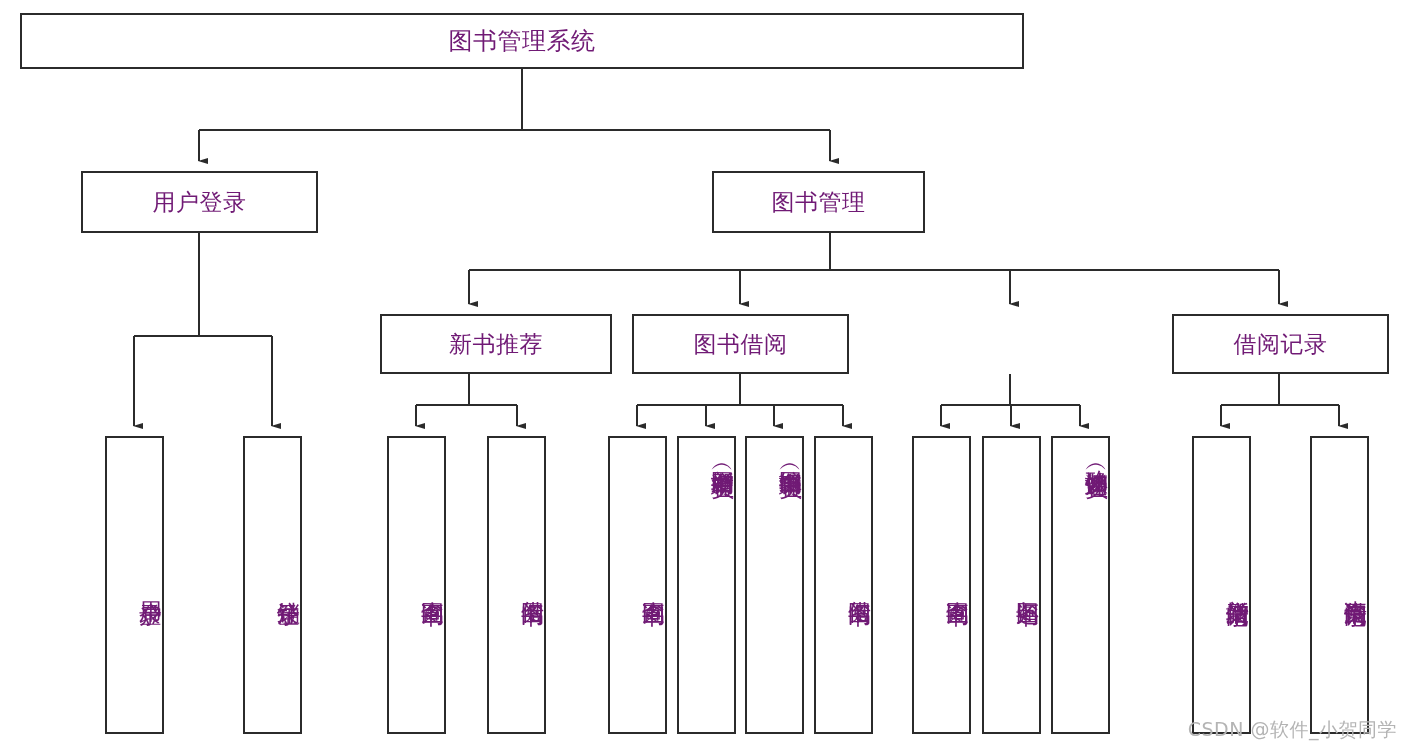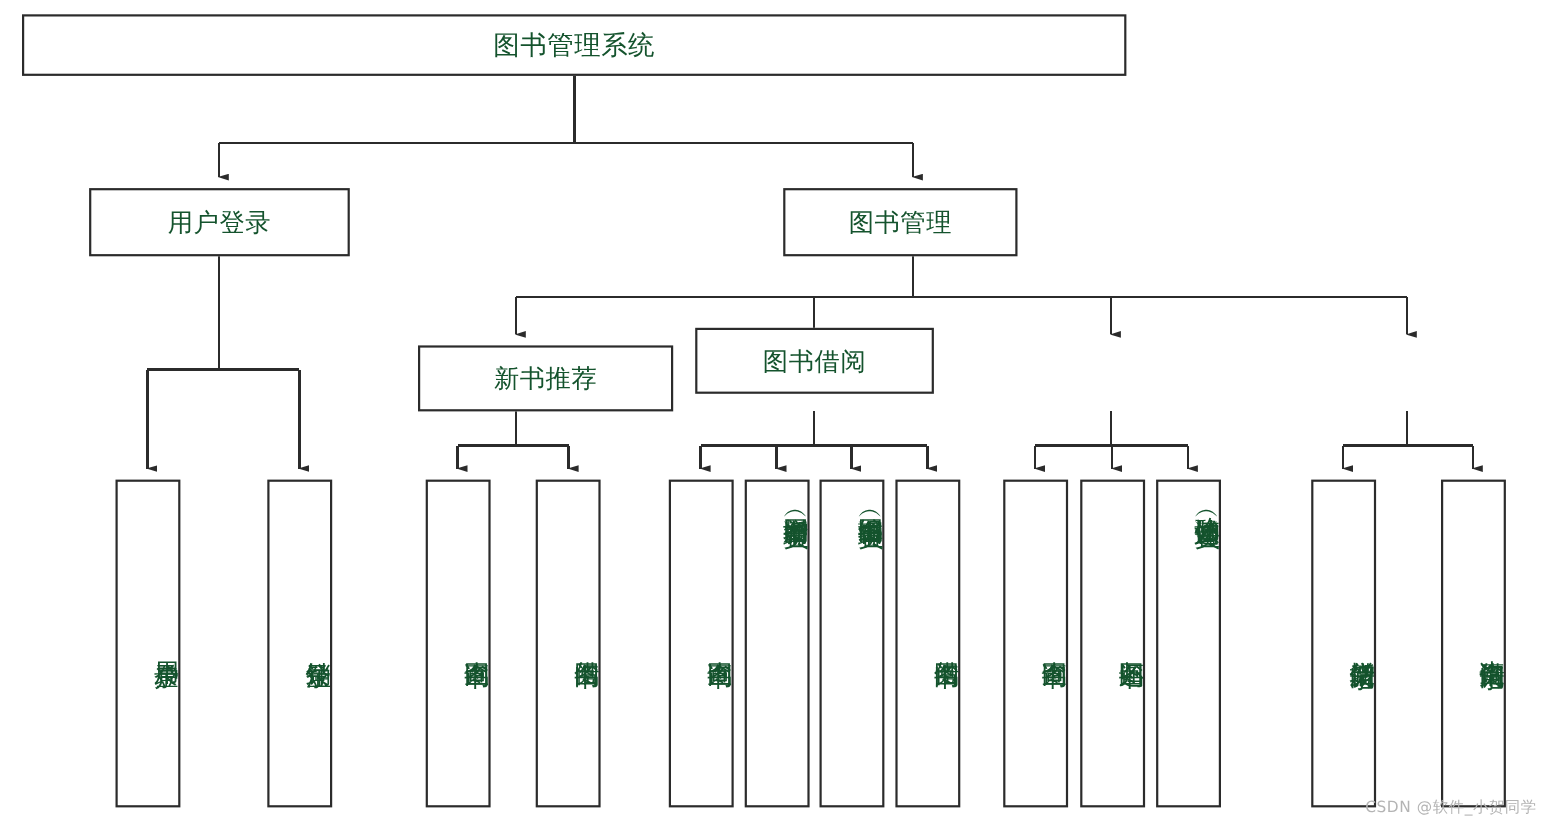--- a/index.html
+++ b/index.html
@@ -26,21 +26,21 @@
     pointer-events: none;
   }
   .node {
     position: absolute;
     box-sizing: border-box;
     border: 2px solid #2b2b2b;
     background: #ffffff;
     display: flex;
     align-items: center;
     justify-content: center;
-    color: #14532d;
+    color: #701a75;
   }
   .node.horiz {
     font-size: 23px;
     letter-spacing: 0.5px;
   }
   .node.root {
     font-size: 24px;
   }
   .node.vert {
     writing-mode: vertical-rl;
@@ -58,21 +58,21 @@
     display: block;
     white-space: nowrap;
   }
   .node.vert.center .vlabel {
     margin-top: 0;
   }
   .watermark {
     position: absolute;
     right: 8px;
     bottom: 4px;
-    font-size: 14px;
+    font-size: 19px;
     color: #b4b4b4;
     white-space: nowrap;
     letter-spacing: 0.5px;
   }
 </style>
 </head>
 <body>
 
 <div id="canvas">
 
@@ -129,23 +129,24 @@
   </svg>
 
   <div class="node root horiz" id="node-root" style="left: 20px; top: 13px; width: 1004px; height: 56px;">图书管理系统</div>
 
   <div class="node horiz" id="node-user-login" style="left: 81px; top: 171px; width: 237px; height: 62px;">用户登录</div>
 
   <div class="node horiz" id="node-book-manage" style="left: 712px; top: 171px; width: 213px; height: 62px;">图书管理</div>
 
   <div class="node horiz" id="node-new-book-rec" style="left: 380px; top: 314px; width: 232px; height: 60px;">新书推荐</div>
 
-  <div class="node horiz" id="node-book-borrow" style="left: 632px; top: 298px; width: 217px; height: 60px;">图书借阅</div>
+  <div class="node horiz" id="node-book-borrow" style="left: 632px; top: 314px; width: 217px; height: 60px;">图书借阅</div>
 
 
+  <div class="node horiz" id="node-borrow-record" style="left: 1172px; top: 314px; width: 217px; height: 60px;">借阅记录</div>
 
   <div id="leaf-layer">
       <div class="node vert center" style="left: 105px; top: 436px; width: 59px; height: 298px; align-items: flex-start; justify-content: center; padding-top: 0px;">
         <span class="vlabel">用户登录</span>
       </div>
       <div class="node vert center" style="left: 243px; top: 436px; width: 59px; height: 298px; align-items: flex-start; justify-content: center; padding-top: 0px;">
         <span class="vlabel">注销登录</span>
       </div>
       <div class="node vert center" style="left: 387px; top: 436px; width: 59px; height: 298px; align-items: flex-start; justify-content: center; padding-top: 0px;">
         <span class="vlabel">查询图书</span>

